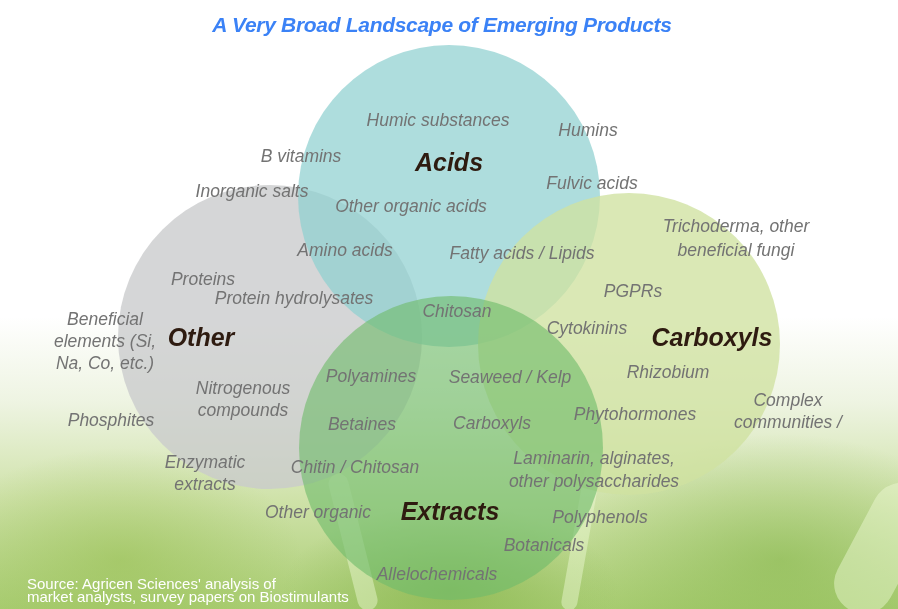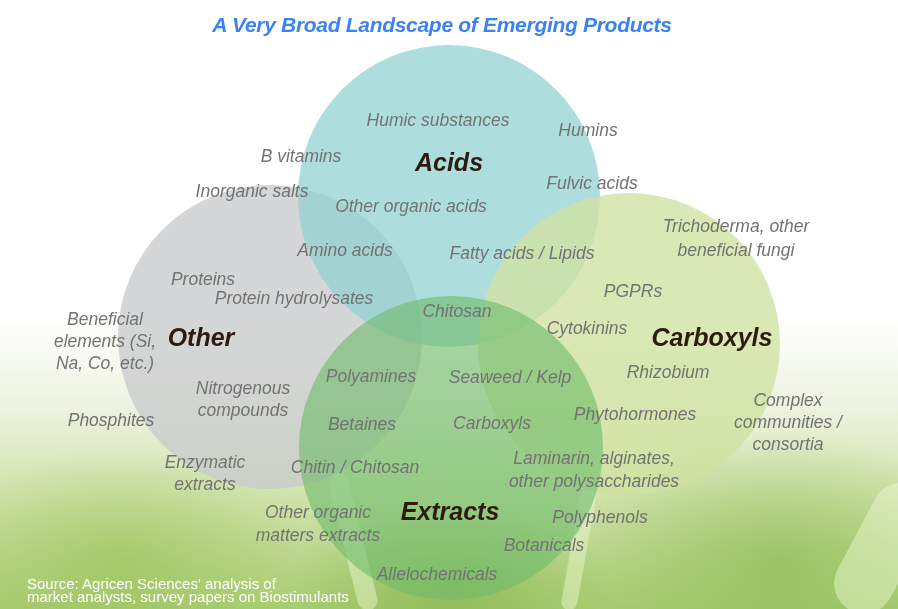--- a/index.html
+++ b/index.html
@@ -97,31 +97,29 @@
   <div>elements (Si,</div>
   <div>Na, Co, etc.)</div>
 </div>
 <div class="lbl" style="left:243px;top:377px;">
   <div>Nitrogenous</div>
   <div>compounds</div>
 </div>
 <div class="lbl" style="left:788px;top:389px;">
   <div>Complex</div>
   <div>communities /</div>
-  <div>consortia</div>
 </div>
 <div class="lbl" style="left:205px;top:451px;">
   <div>Enzymatic</div>
   <div>extracts</div>
 </div>
 <div class="lbl" style="left:594px;top:447px;line-height:23px;">
   <div>Laminarin, alginates,</div>
   <div>other polysaccharides</div>
 </div>
 <div class="lbl" style="left:318px;top:501px;line-height:23px;">
   <div>Other organic</div>
-  <div>matters extracts</div>
 </div>
 
 <div class="source">
   <div>Source: Agricen Sciences' analysis of</div>
   <div>market analysts, survey papers on Biostimulants</div>
 </div>
 
 </body></html>

